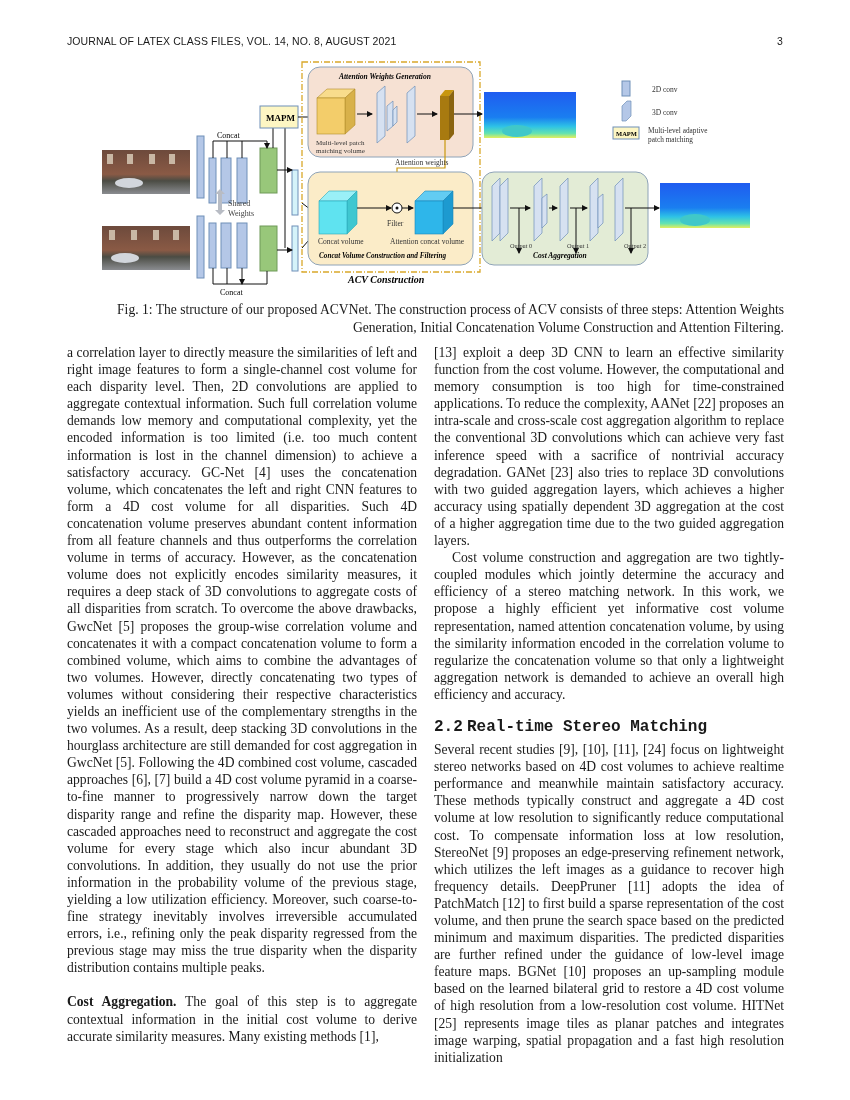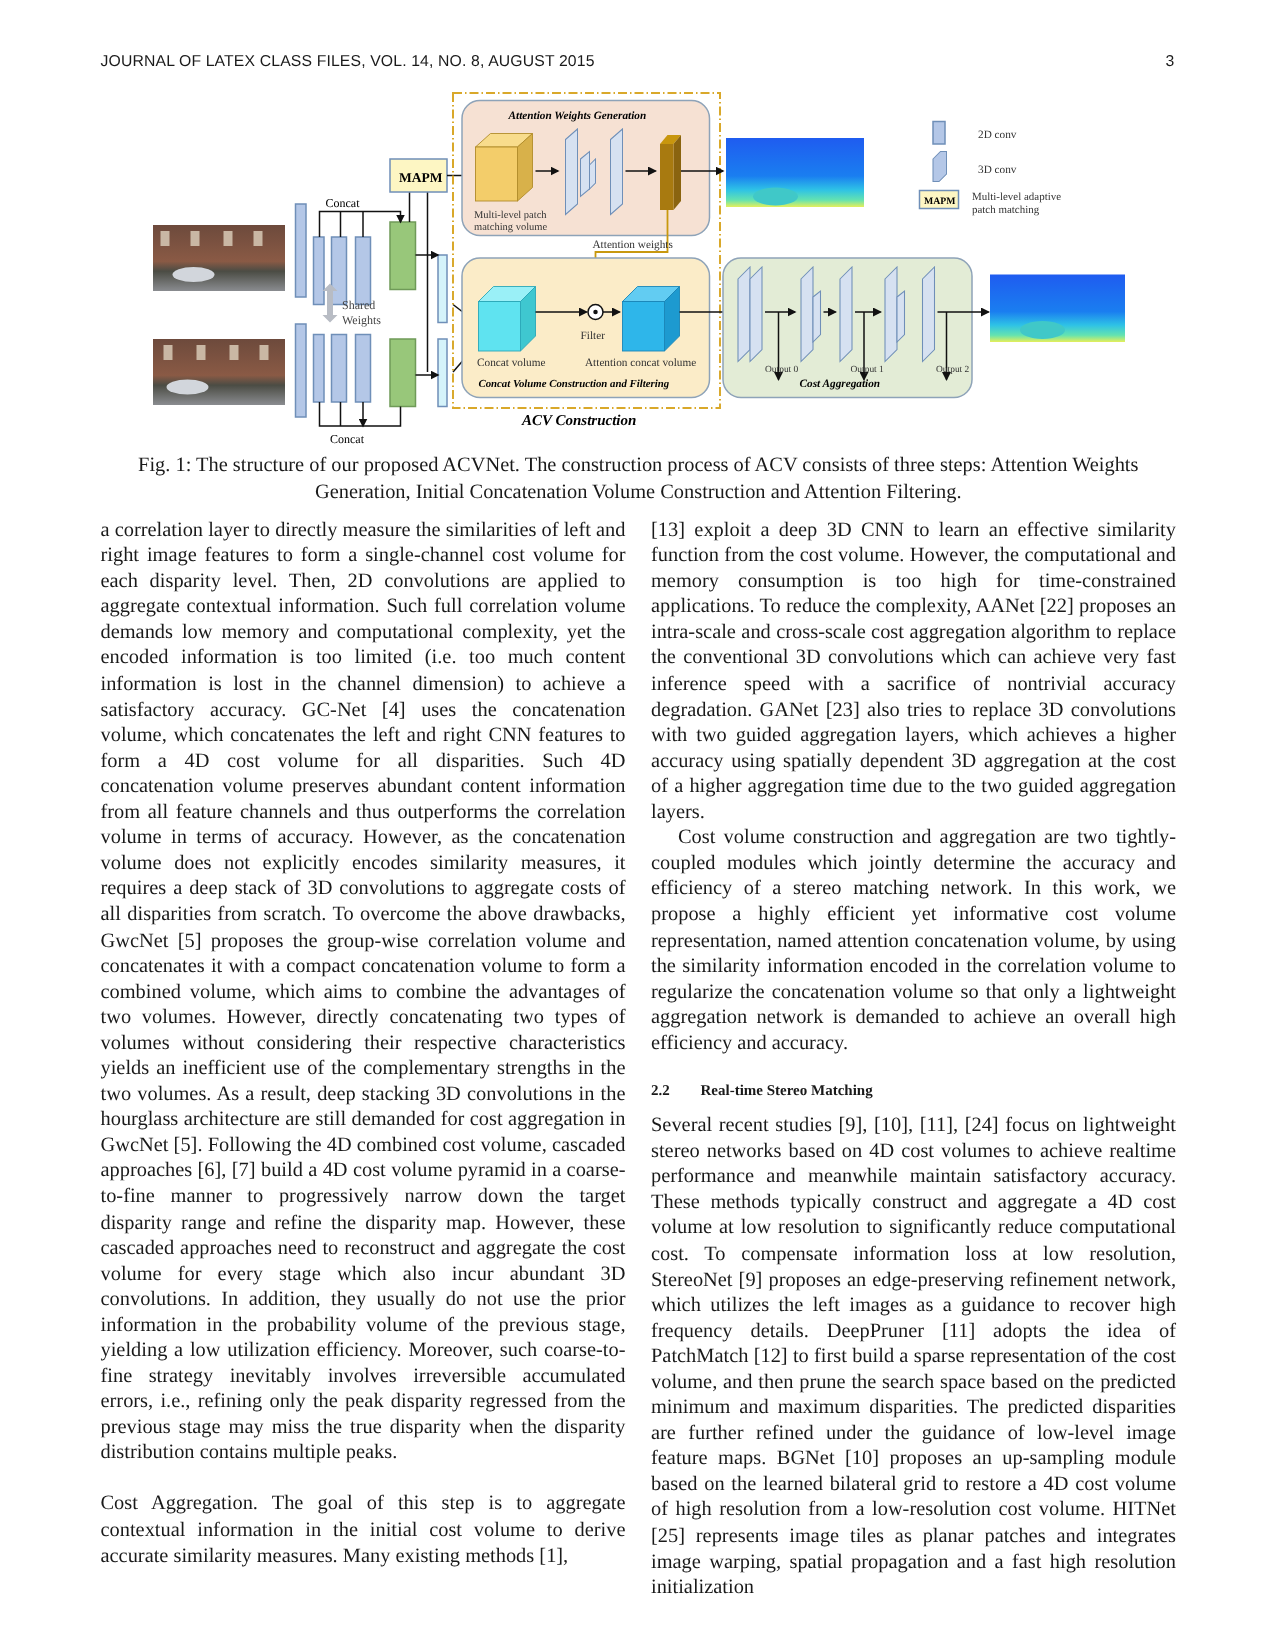--- a/index.html
+++ b/index.html
@@ -1,35 +1,35 @@
 <!DOCTYPE html>
 <html><head>
 <meta charset="utf-8">
 <style>
   html, body { margin:0; padding:0; background:#fff; }
   body { width:850px; height:1100px; position:relative; overflow:hidden; font-family:"Liberation Serif","DejaVu Serif",serif; color:#1a1a1a; }
   .header { position:absolute; top:35px; left:67px; right:67px; font-family:"Liberation Sans",sans-serif; font-size:10.5px; display:flex; justify-content:space-between; letter-spacing:0.1px; }
   .fig { position:absolute; top:58px; left:97px; width:690px; height:240px; }
-  .caption { position:absolute; top:301px; left:67px; width:717px; font-size:13.6px; line-height:17.5px; text-align:center; }
+  .caption { position:absolute; top:301px; left:67px; width:717px; font-size:13.6px; line-height:17.5px; text-align:right; }
   .col { position:absolute; top:344px; width:350px; font-size:13.6px; line-height:17.1px; text-align:justify; hyphens:manual; }
   .col.left { left:67px; }
   .col.right { left:434px; }
   .col p { margin:0; }
   .indent { text-indent:18px; }
   .gap { height:17px; }
-  .section { font-family:Liberation Serif, serif; font-weight:bold; font-size:10px; margin:16px 0 5px 0; }
+  .section { font-family:Liberation Mono, monospace; font-weight:bold; font-size:16px; margin:16px 0 5px 0; }
   .section .num { display:inline-block; width:33px; }
-  b.run { font-weight:normal; }
+  b.run { font-weight:bold; }
   svg text { font-family:"Liberation Serif","DejaVu Serif",serif; }
 </style>
 </head>
 <body>
 
 <div class="header">
-  <span>JOURNAL OF LATEX CLASS FILES, VOL. 14, NO. 8, AUGUST 2015</span>
+  <span>JOURNAL OF LATEX CLASS FILES, VOL. 14, NO. 8, AUGUST 2021</span>
   <span>3</span>
 </div>
 
 <div class="fig">
 <svg width="690" height="240" viewBox="0 0 690 240" xmlns="http://www.w3.org/2000/svg">
   <defs>
     <marker id="ah" markerWidth="6" markerHeight="6" refX="5" refY="3" orient="auto">
           <path d="M0,0 L6,3 L0,6 z" fill="#111"></path>
         </marker>
     <marker id="ahy" markerWidth="6" markerHeight="6" refX="5" refY="3" orient="auto">

